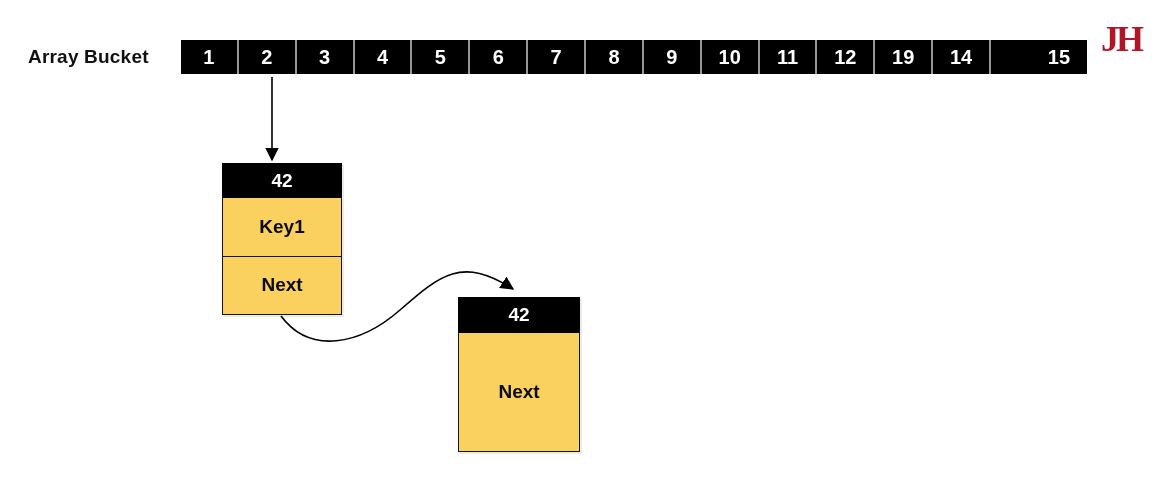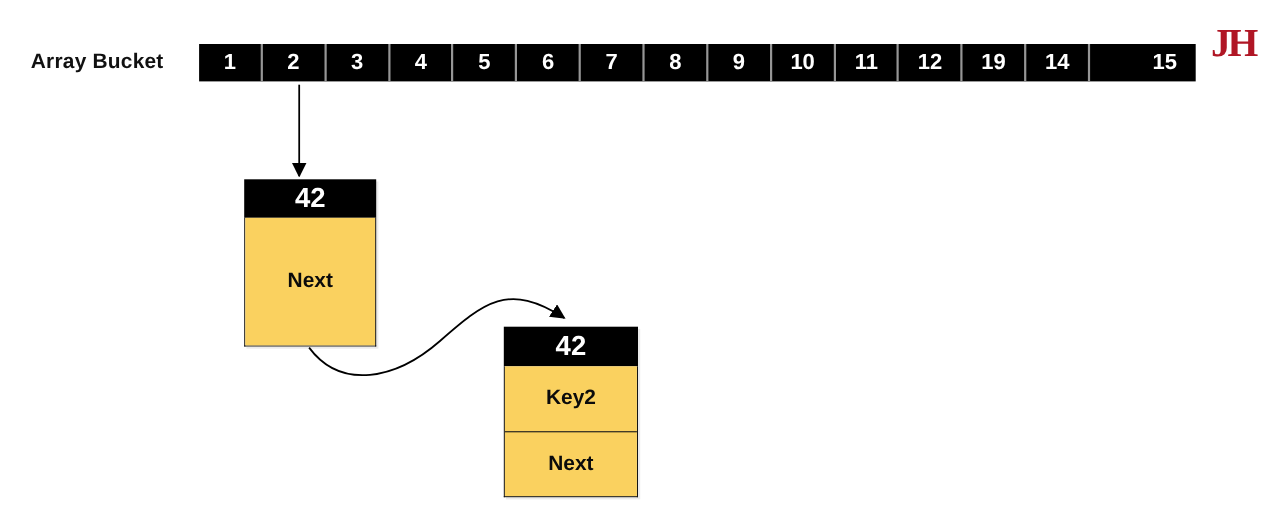--- a/index.html
+++ b/index.html
@@ -55,21 +55,21 @@
   .node{
     position:absolute;
     display:flex;flex-direction:column;
     box-shadow:2px 2px 0 rgba(0,0,0,0.08);
   }
   .node-1{left:222px;top:163px;width:120px;height:152px;}
   .node-2{left:458px;top:297px;width:122px;height:155px;}
   .node-header{
     background:var(--bucket-bg);color:#ffffff;
     display:flex;align-items:center;justify-content:center;
-    font-size:25px;font-weight:bold;
+    font-size:19px;font-weight:bold;
     flex:0 0 auto;
   }
   .node-1 .node-header{height:35px;}
   .node-2 .node-header{height:36px;}
   .node-rows{
     flex:1 1 auto;display:flex;flex-direction:column;
     border:1.6px solid var(--border-dark);border-top:none;
     box-sizing:border-box;
   }
   .node-row{
@@ -113,25 +113,25 @@
         <path d="M0,0 L10,5 L0,10 z" fill="#000000"></path>
       </marker>
     </defs>
     <path d="M 272 77 L 272 160" fill="none" stroke="#000000" stroke-width="1.6" marker-end="url(#ah)"></path>
     <path d="M 281 316 C 310 355 360 345 400 310 S 462 256 513 289" fill="none" stroke="#000000" stroke-width="1.6" marker-end="url(#ah)"></path>
   </svg>
 
   <div class="node node-1">
     <div class="node-header">42</div>
     <div class="node-rows">
+        <div class="node-row">Key1</div>
         <div class="node-row">Next</div>
       </div>
   </div>
 
   <div class="node node-2">
     <div class="node-header">42</div>
     <div class="node-rows">
-        <div class="node-row">Key2</div>
         <div class="node-row">Next</div>
       </div>
   </div>
 
 </div>
 
 </body></html>

